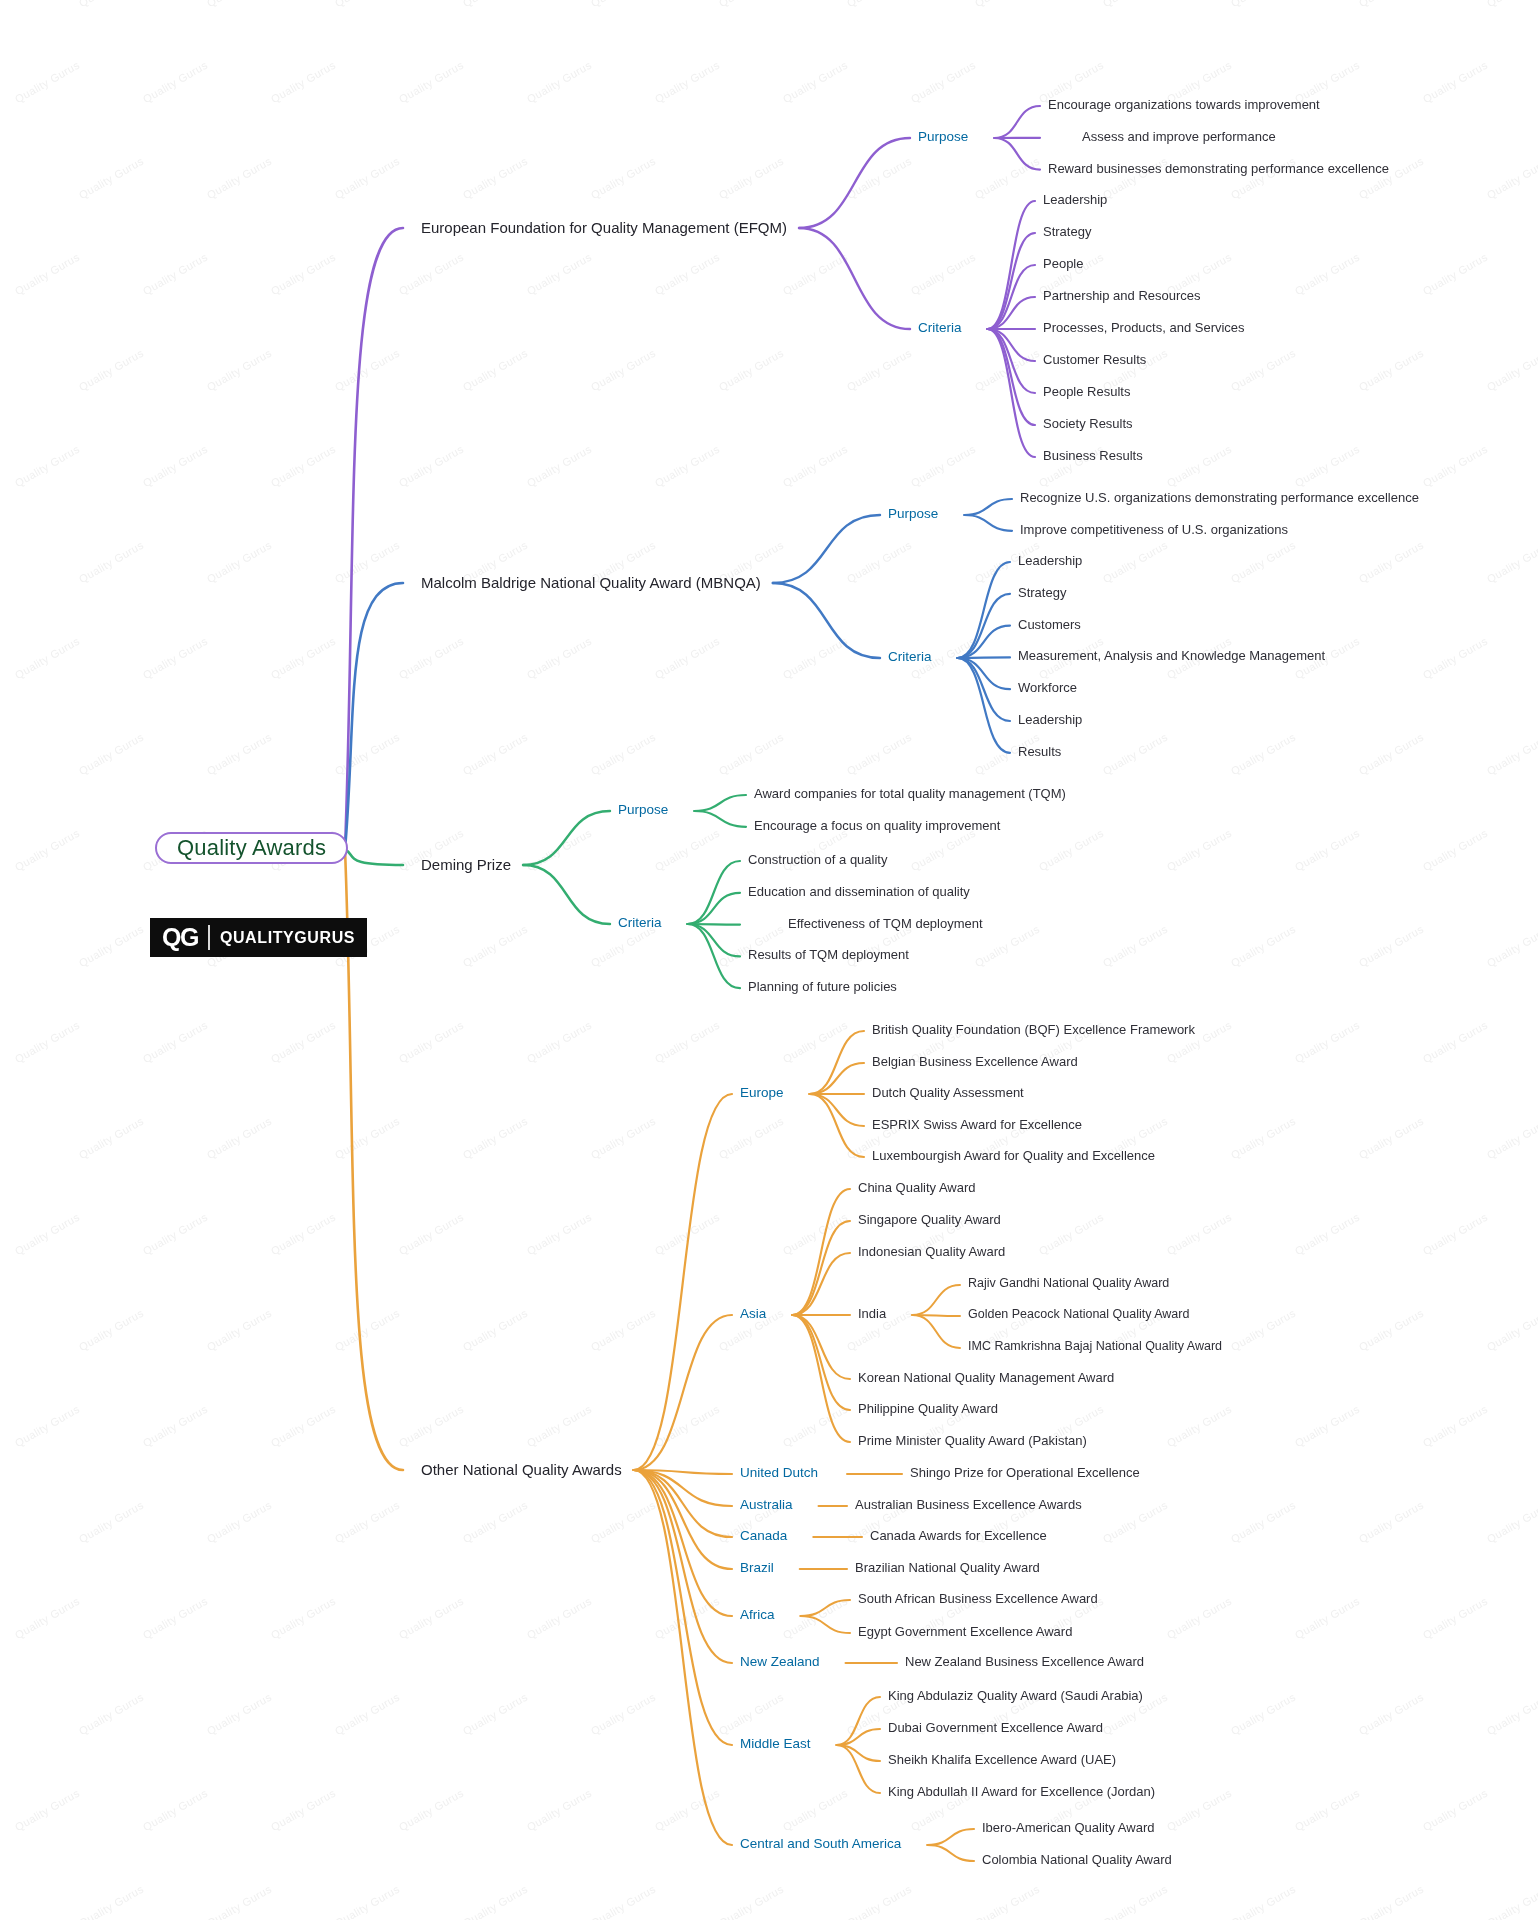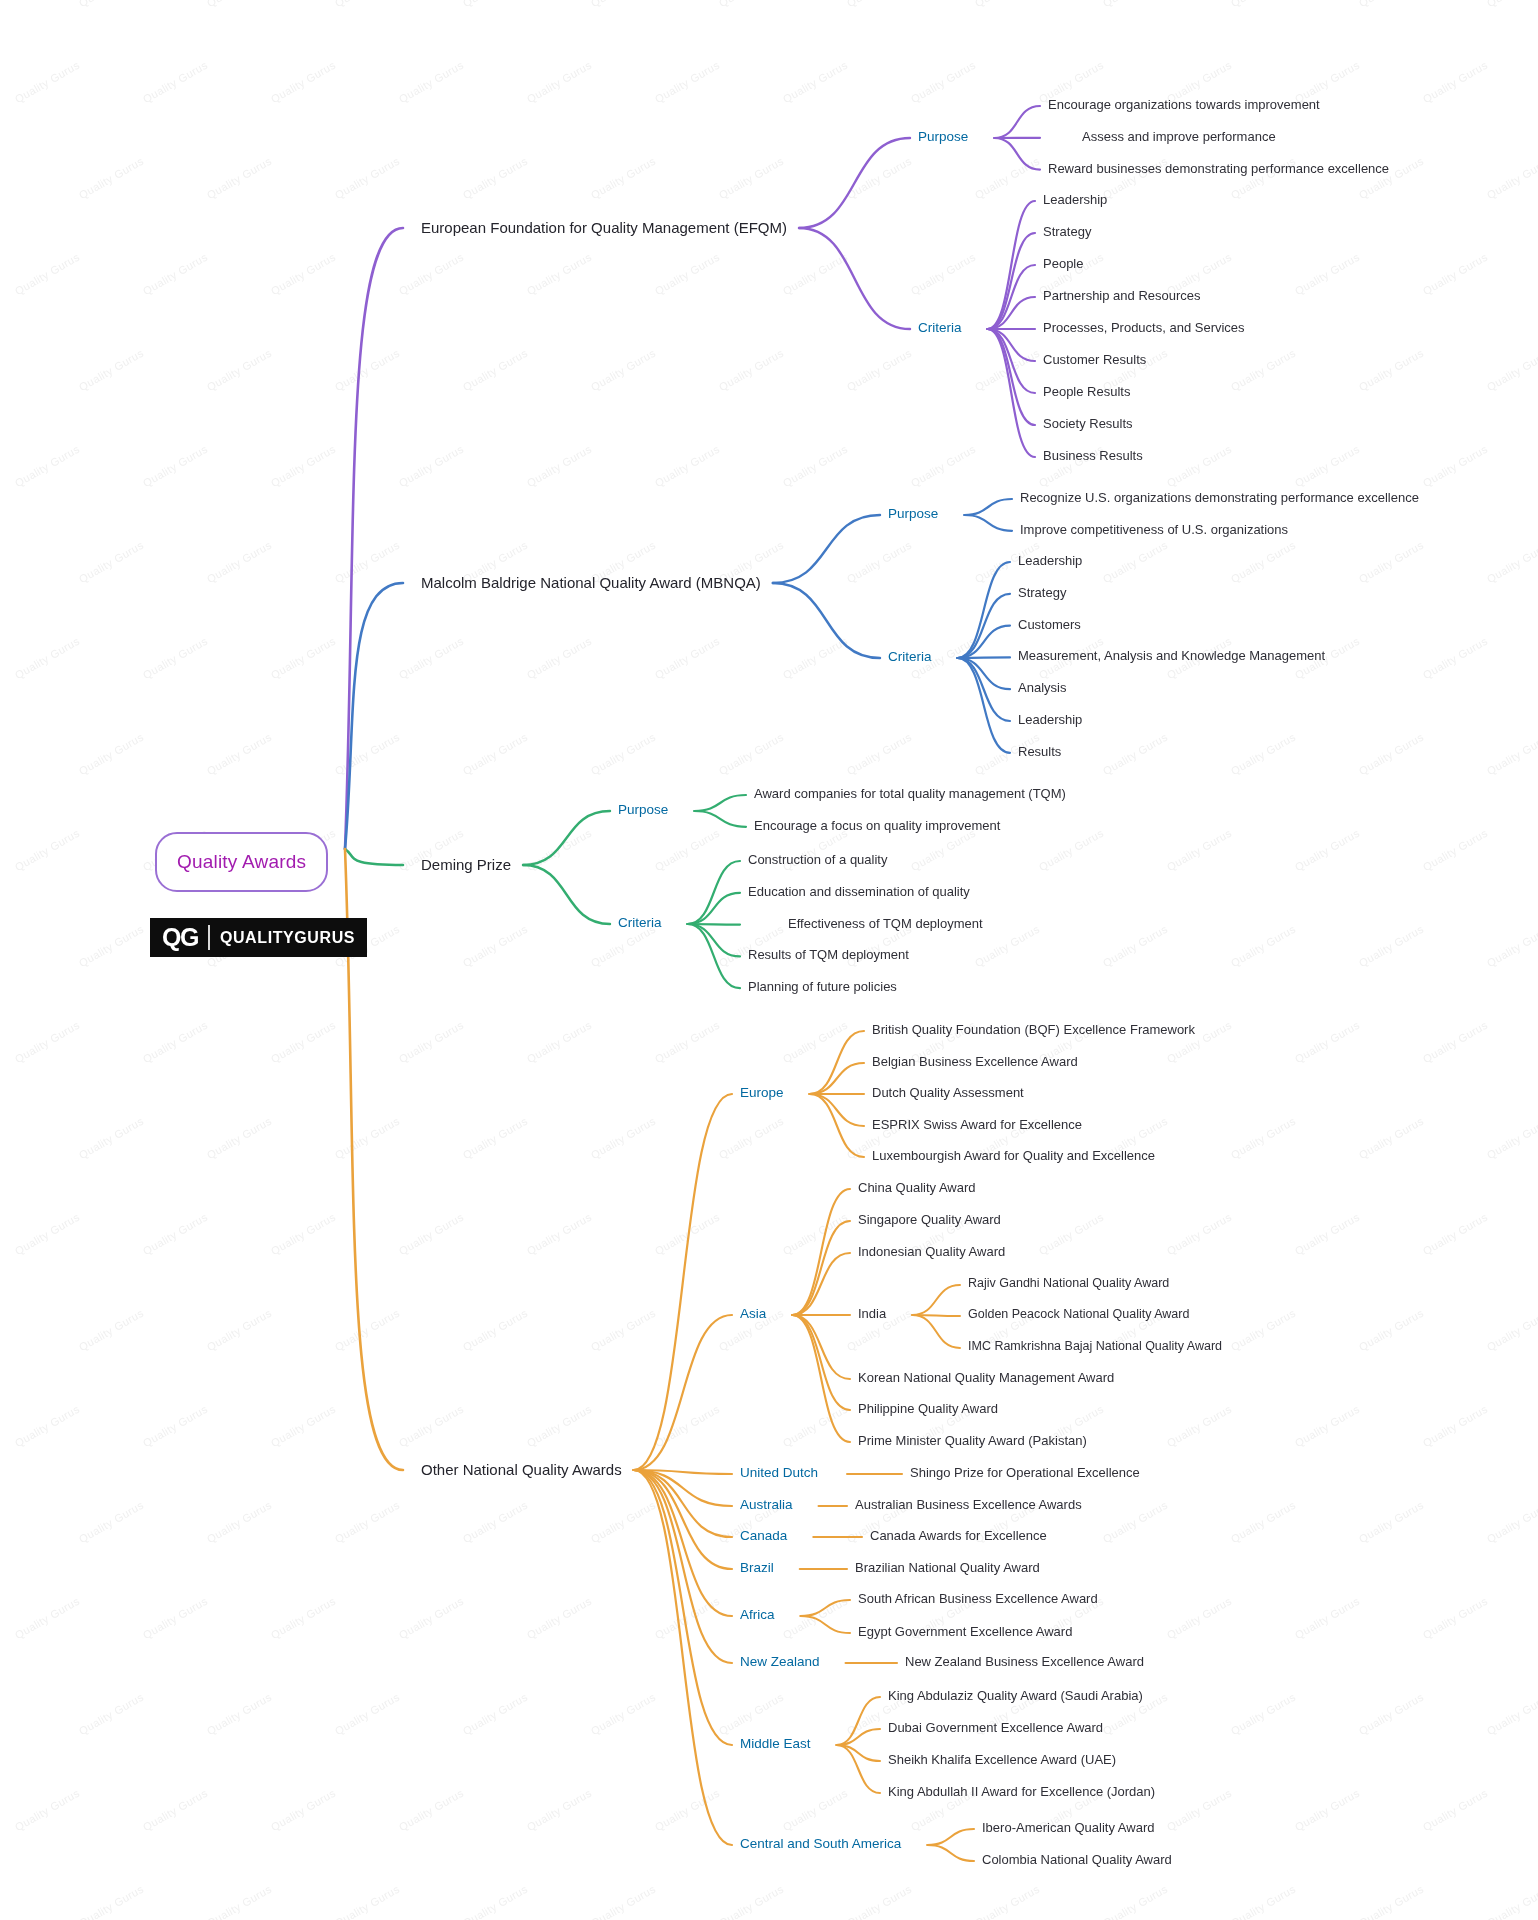--- a/index.html
+++ b/index.html
@@ -10,21 +10,21 @@
   .wm{position:absolute;font-size:11px;color:#f0f0f0;
       transform:rotate(-30deg);white-space:nowrap;letter-spacing:.4px;}
   svg#links{position:absolute;left:0;top:0;width:1538px;height:1920px;z-index:1;}
   .node{position:absolute;z-index:2;white-space:nowrap;color:#2b2b33;
         font-size:13.5px;line-height:1.2;}
   .node.lvl1{font-size:15px;color:#24242c;}
   .node.lvl2{font-size:13.5px;color:#0369a1;}
   .node.lvl3{font-size:13px;color:#2f2f37;}
   .node.lvl4{font-size:12.5px;color:#2f2f37;}
   .root{position:absolute;z-index:3;border:2.2px solid #9a6fd4;border-radius:22px;
-        background:#ffffff;padding:17px 20px;font-size:19px;color:#a21caf;
+        background:#ffffff;padding:1px 20px;font-size:22px;color:#14532d;
         font-weight:500;letter-spacing:.2px;}
   #logo{position:absolute;z-index:3;background:#0d0d0d;color:#ffffff;
         display:flex;align-items:center;padding:7px 12px;}
   #logo .qg{font-size:25px;font-weight:bold;letter-spacing:-1.5px;line-height:1;}
   #logo .bar{width:2px;height:25px;background:#ffffff;margin:0 10px;opacity:.85;}
   #logo .name{font-size:16px;font-weight:bold;letter-spacing:.6px;line-height:1;}
 </style>
 </head>
 <body>
 
@@ -387,21 +387,21 @@
     <div class="node lvl3" style="left: 1043px; top: 448px;">Business Results</div>
     <div class="node lvl1" style="left: 421px; top: 574px;">Malcolm Baldrige National Quality Award (MBNQA)</div>
     <div class="node lvl2" style="left: 888px; top: 506px;">Purpose</div>
     <div class="node lvl2" style="left: 888px; top: 649px;">Criteria</div>
     <div class="node lvl3" style="left: 1020px; top: 490px;">Recognize U.S. organizations demonstrating performance excellence</div>
     <div class="node lvl3" style="left: 1020px; top: 521.8px;">Improve competitiveness of U.S. organizations</div>
     <div class="node lvl3" style="left: 1018px; top: 553px;">Leadership</div>
     <div class="node lvl3" style="left: 1018px; top: 584.8px;">Strategy</div>
     <div class="node lvl3" style="left: 1018px; top: 616.6px;">Customers</div>
     <div class="node lvl3" style="left: 1018px; top: 648.4px;">Measurement, Analysis and Knowledge Management</div>
-    <div class="node lvl3" style="left: 1018px; top: 680.2px;">Analysis</div>
+    <div class="node lvl3" style="left: 1018px; top: 680.2px;">Workforce</div>
     <div class="node lvl3" style="left: 1018px; top: 712px;">Leadership</div>
     <div class="node lvl3" style="left: 1018px; top: 743.8px;">Results</div>
     <div class="node lvl1" style="left: 421px; top: 856px;">Deming Prize</div>
     <div class="node lvl2" style="left: 618px; top: 802px;">Purpose</div>
     <div class="node lvl2" style="left: 618px; top: 915px;">Criteria</div>
     <div class="node lvl3" style="left: 754px; top: 786px;">Award companies for total quality management (TQM)</div>
     <div class="node lvl3" style="left: 754px; top: 817.8px;">Encourage a focus on quality improvement</div>
     <div class="node lvl3" style="left: 748px; top: 852px;">Construction of a quality</div>
     <div class="node lvl3" style="left: 748px; top: 883.8px;">Education and dissemination of quality</div>
     <div class="node lvl3" style="left: 788px; top: 915.6px;">Effectiveness of TQM deployment</div>

